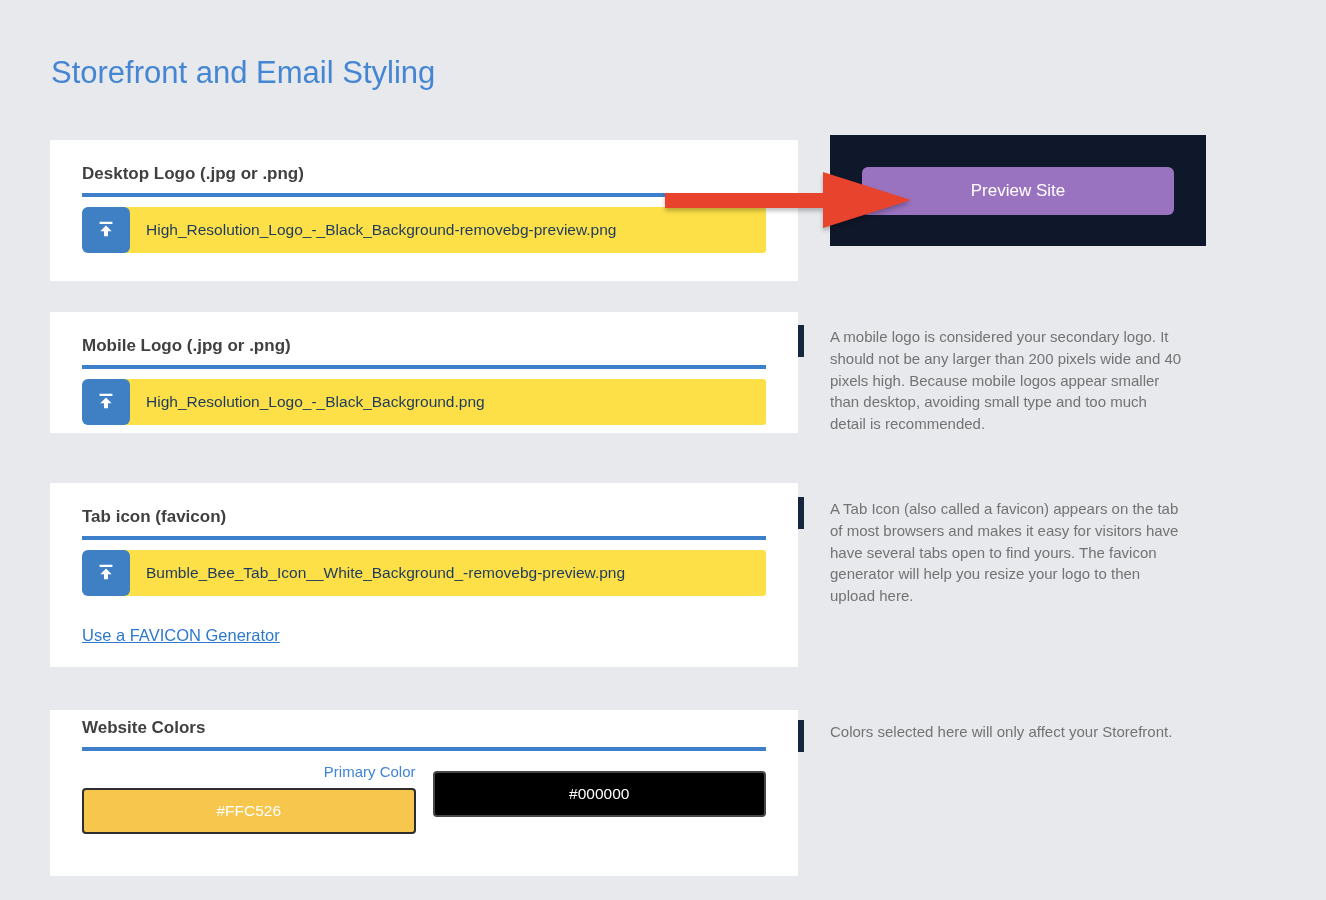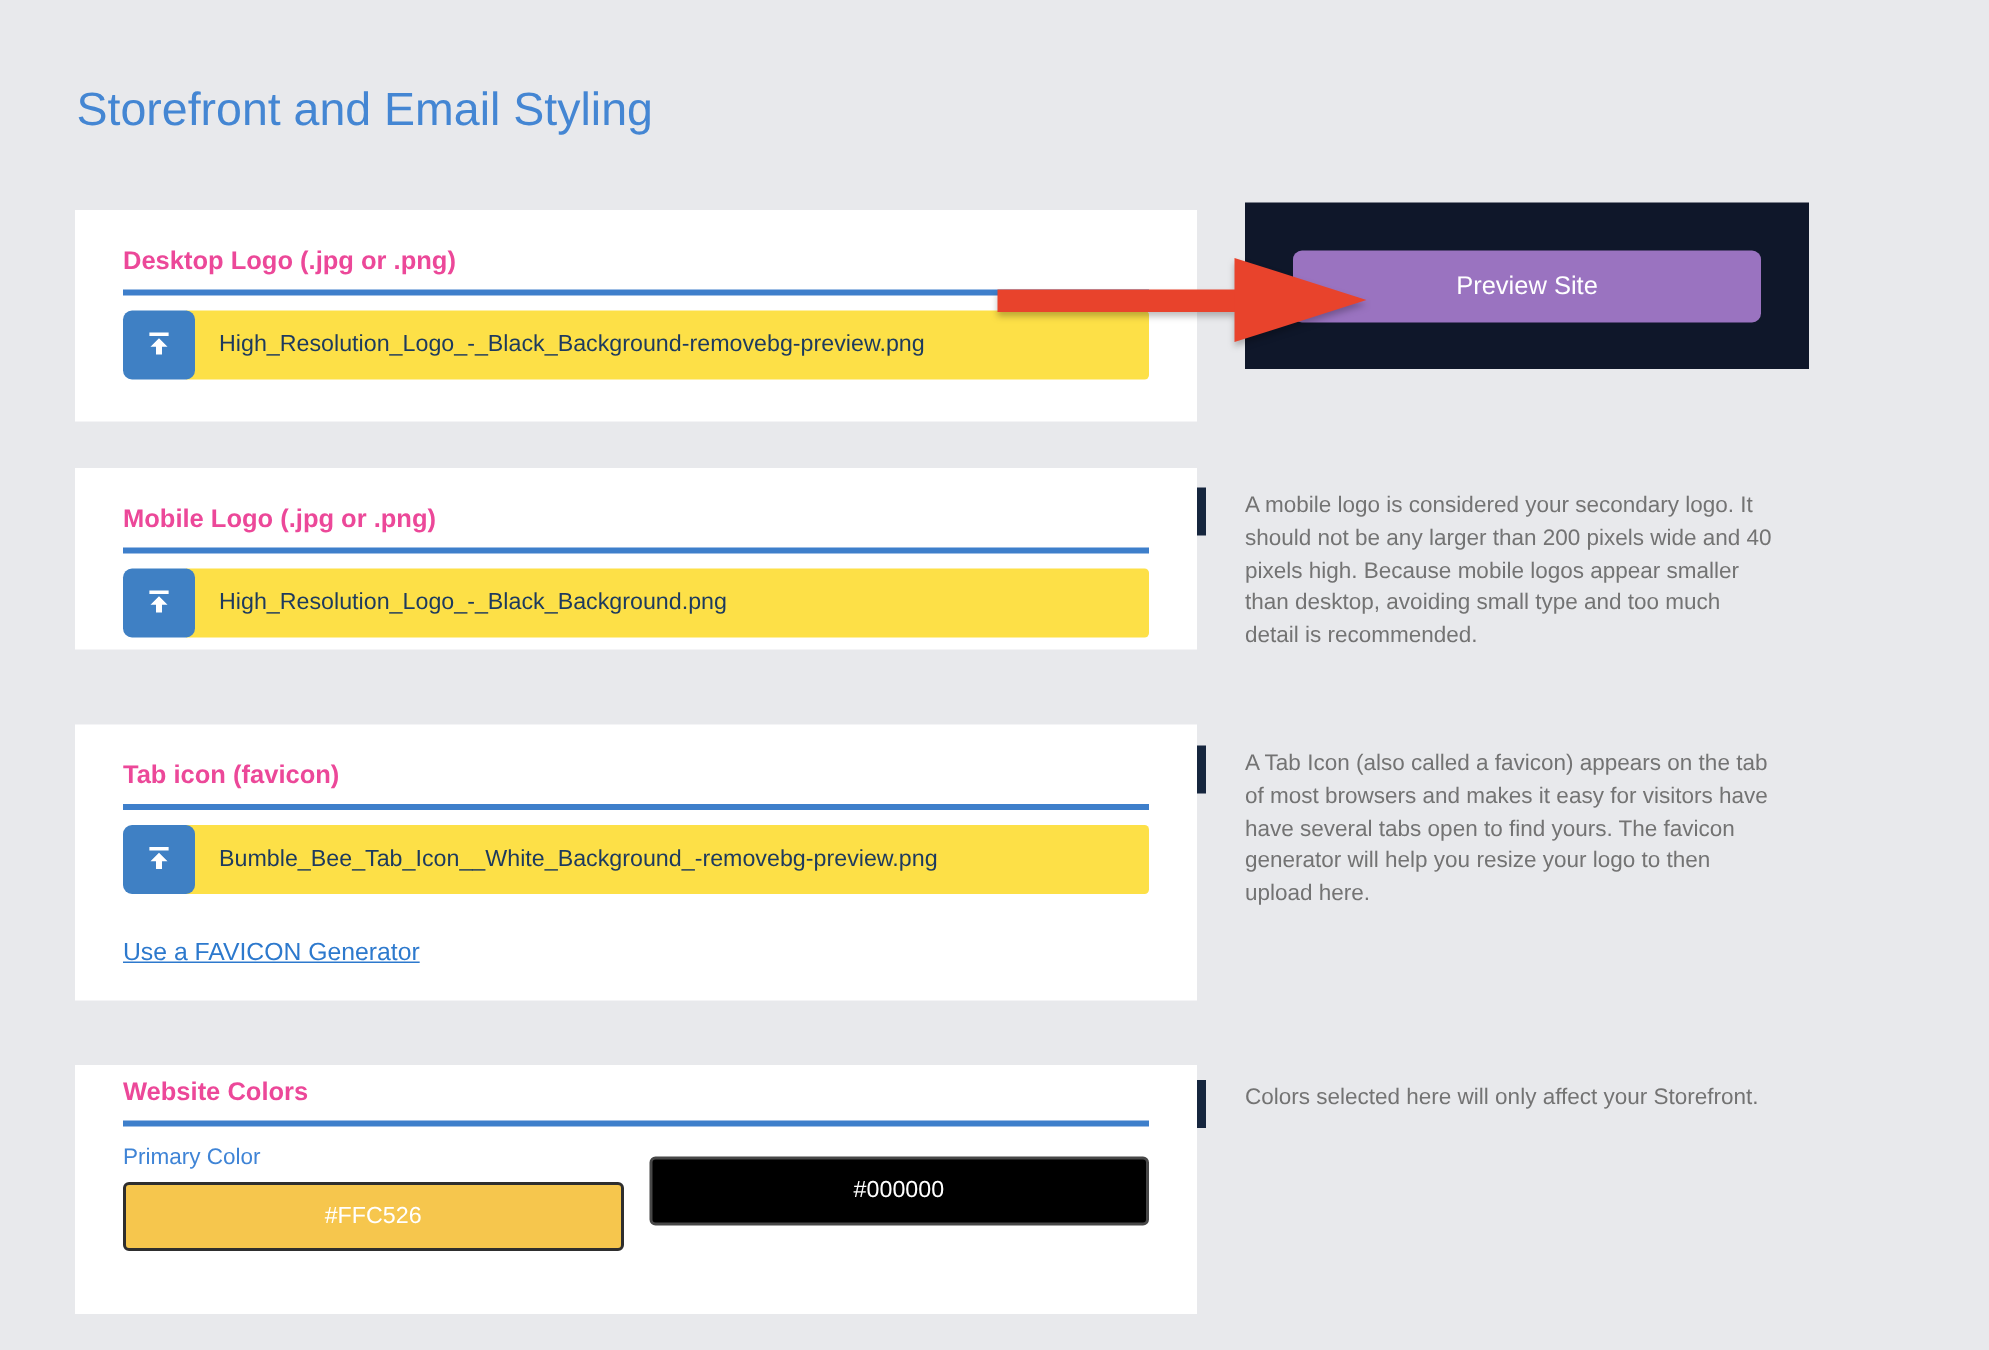--- a/index.html
+++ b/index.html
@@ -18,42 +18,42 @@
 
   .card {
     position: absolute; left: 50px; width: 748px;
     background: #ffffff; padding: 24px 32px;
   }
   #card-desktop-logo { top: 140px; height: 141px; }
   #card-mobile-logo  { top: 312px; height: 121px; }
   #card-favicon      { top: 483px; height: 184px; }
   #card-colors       { top: 710px; height: 166px; padding-top: 8px; }
 
-  .card-heading { color: #ec4899; font-size: 17px; font-weight: 700; }
+  .card-heading { color: #404040; font-size: 17px; font-weight: 700; }
   .heading-rule { height: 4px; background: #3E7FCB; margin-top: 9px; }
 
   .file-row { display: flex; height: 46px; margin-top: 10px; position: relative; }
   .upload-btn {
     width: 48px; flex: 0 0 48px; background: #3F80C4; border: none;
     border-radius: 6px; display: flex; align-items: center; justify-content: center;
     z-index: 1; cursor: pointer;
   }
   .file-name {
     flex: 1; background: #fde047; margin-left: -6px; padding-left: 22px;
     display: flex; align-items: center; font-size: 15.5px; color: #1D3A5E;
     border-radius: 0 3px 3px 0; white-space: nowrap; overflow: hidden;
   }
 
   .favicon-link {
     display: inline-block; margin-top: 30px; color: #2D79CD;
     font-size: 16.5px; font-weight: 500; text-decoration: underline; cursor: pointer;
   }
 
   .colors-row { display: flex; gap: 17px; margin-top: 12px; }
-  .color-group { flex: 1; }
+  .color-group { flex: 1; text-align: right; }
   .color-label { color: #3F84D6; font-size: 15px; }
   .swatch {
     margin-top: 8px; height: 46px; border: 2px solid #2E2E2E; border-radius: 4px;
     display: flex; align-items: center; justify-content: center;
     color: #ffffff; font-size: 15.5px; cursor: pointer;
   }
   .swatch.secondary { border-color: #474747; }
 
   .preview-panel {
     position: absolute; left: 830px; top: 135px; width: 376px; height: 111px;

